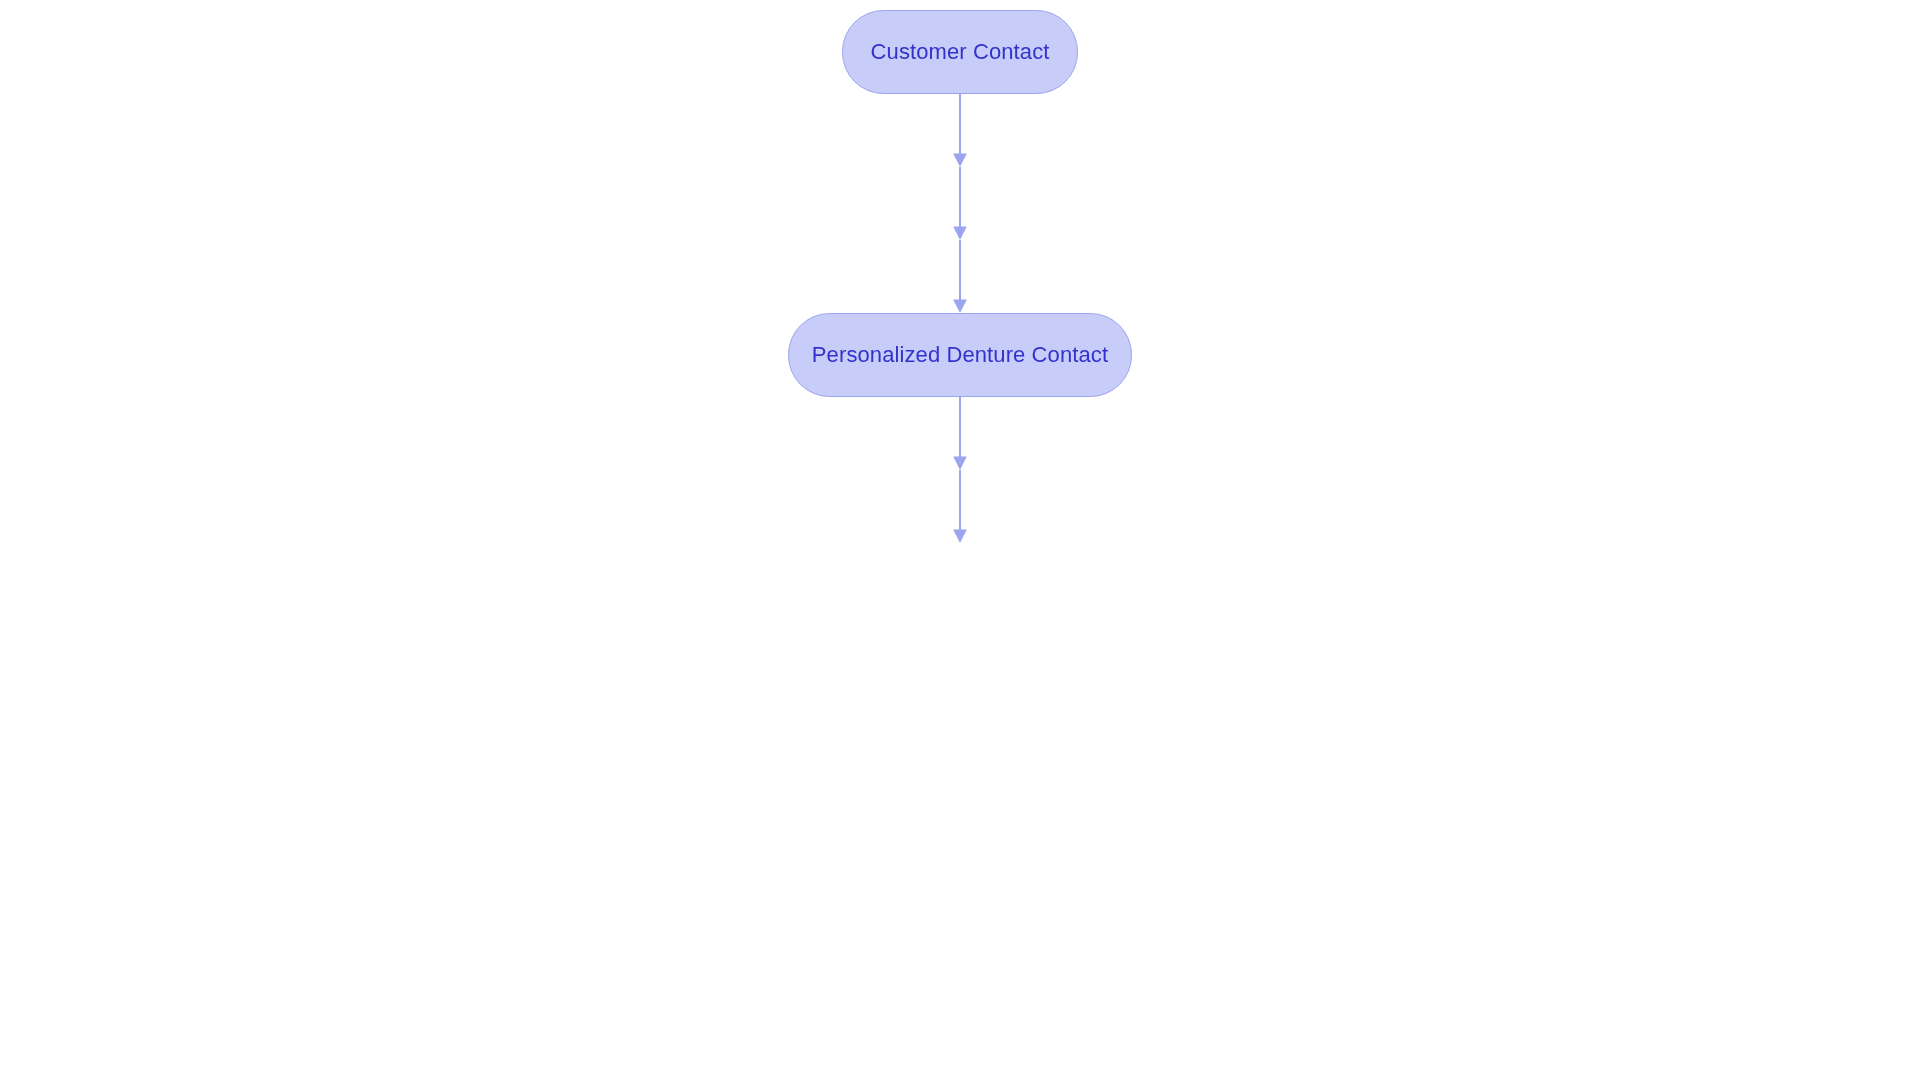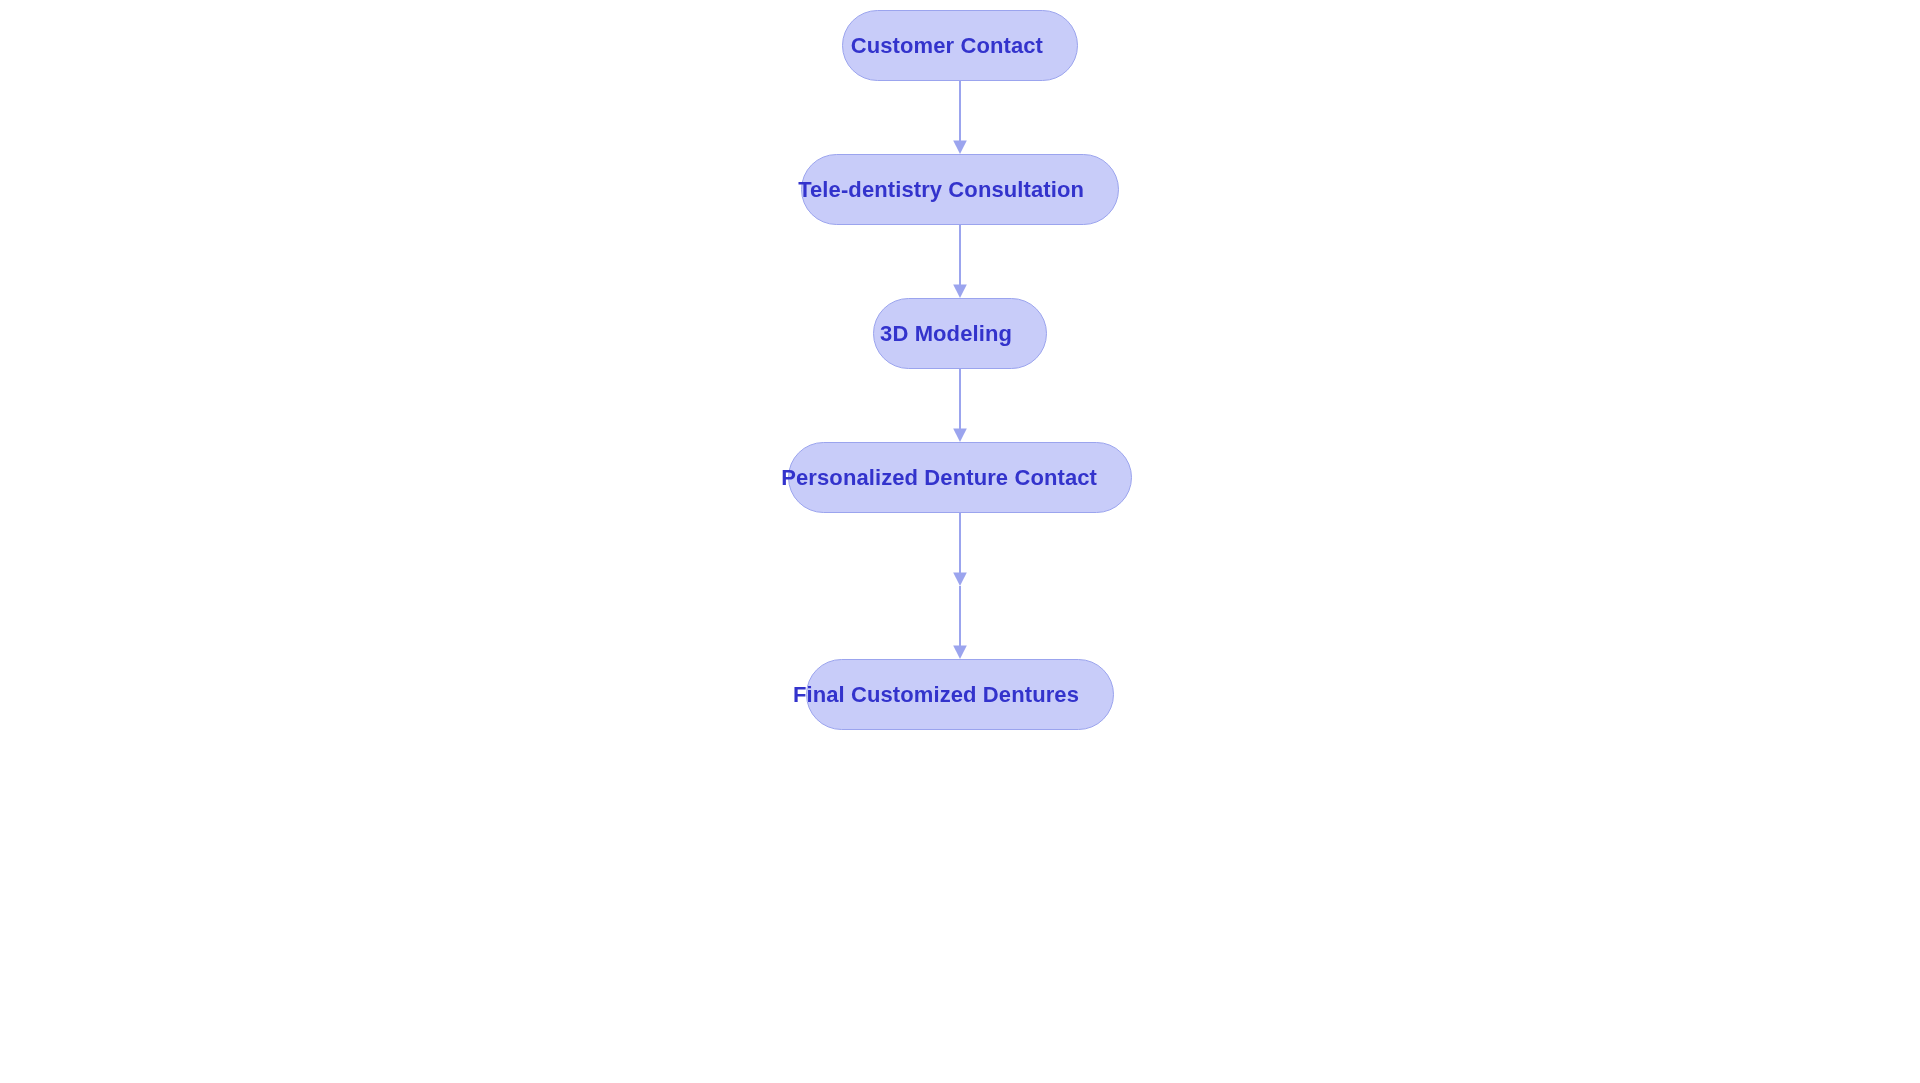--- a/index.html
+++ b/index.html
@@ -24,30 +24,30 @@
     top: 0;
     width: 1920px;
     height: 1083px;
     display: flex;
     flex-direction: column;
     align-items: center;
     justify-content: flex-start;
   }
   .node {
     box-sizing: border-box;
-    height: 71px;
+    height: 84px;
     border-radius: 41.5px;
     background: #c8ccf9;
     border: 1.6px solid #9ba4ee;
     color: #3333cc;
     display: flex;
     align-items: center;
-    justify-content: flex-end;
+    justify-content: center;
     font-size: 22px;
-    font-weight: 700;
+    font-weight: 400;
     letter-spacing: 0.1px;
     white-space: nowrap;
     padding: 0 34px;
     line-height: 1;
   }
   .node-label {
     display: block;
     color: #3333cc;
     font-size: 22px;
     line-height: 1;
@@ -72,34 +72,28 @@
       <span class="node-label">Customer Contact</span>
     </div>
 
     <div class="connector">
       <svg width="16" height="73" viewBox="0 0 16 73" xmlns="http://www.w3.org/2000/svg" aria-hidden="true">
         <line x1="8" y1="0" x2="8" y2="60" stroke="#9ba4ee" stroke-width="2"></line>
         <polygon points="8,73 1.2,59.5 14.8,59.5" fill="#9ba4ee"></polygon>
       </svg>
     </div>
 
-    <div class="node" style="width:318px;">
-      <span class="node-label">Tele-dentistry Consultation</span>
-    </div>
 
     <div class="connector">
       <svg width="16" height="73" viewBox="0 0 16 73" xmlns="http://www.w3.org/2000/svg" aria-hidden="true">
         <line x1="8" y1="0" x2="8" y2="60" stroke="#9ba4ee" stroke-width="2"></line>
         <polygon points="8,73 1.2,59.5 14.8,59.5" fill="#9ba4ee"></polygon>
       </svg>
     </div>
 
-    <div class="node" style="width:174px;">
-      <span class="node-label">3D Modeling</span>
-    </div>
 
     <div class="connector">
       <svg width="16" height="73" viewBox="0 0 16 73" xmlns="http://www.w3.org/2000/svg" aria-hidden="true">
         <line x1="8" y1="0" x2="8" y2="60" stroke="#9ba4ee" stroke-width="2"></line>
         <polygon points="8,73 1.2,59.5 14.8,59.5" fill="#9ba4ee"></polygon>
       </svg>
     </div>
 
     <div class="node" style="width:344px;">
       <span class="node-label">Personalized Denture Contact</span>
@@ -113,18 +107,15 @@
     </div>
 
 
     <div class="connector">
       <svg width="16" height="73" viewBox="0 0 16 73" xmlns="http://www.w3.org/2000/svg" aria-hidden="true">
         <line x1="8" y1="0" x2="8" y2="60" stroke="#9ba4ee" stroke-width="2"></line>
         <polygon points="8,73 1.2,59.5 14.8,59.5" fill="#9ba4ee"></polygon>
       </svg>
     </div>
 
-    <div class="node" style="width:308px;">
-      <span class="node-label">Final Customized Dentures</span>
-    </div>
 
   </div>
 </div>
 
 </body></html>

